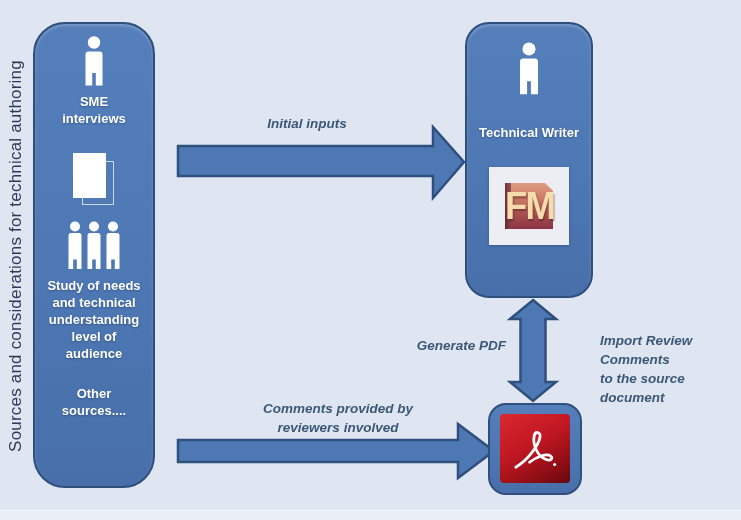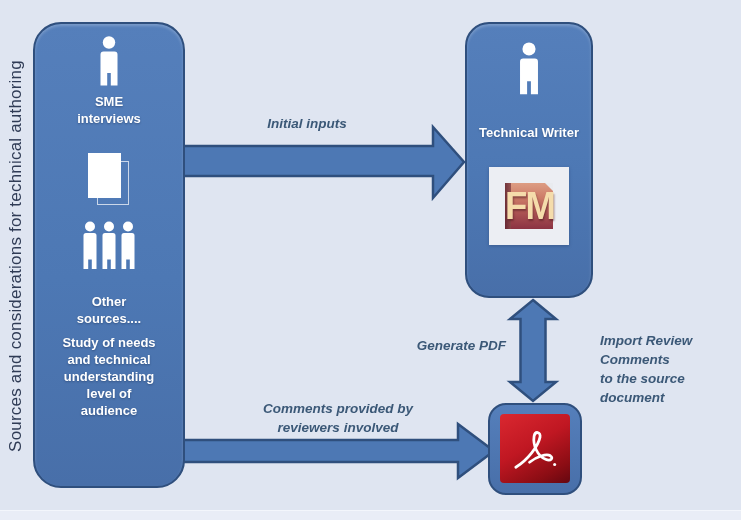--- a/index.html
+++ b/index.html
@@ -21,21 +21,21 @@
   }
 
   
   .box {
     position:absolute; background:linear-gradient(180deg,#557fbb 0%,#4d78b4 55%,#486fa9 100%);
     border:2.5px solid #2f4f7d; border-radius:28px;
     box-shadow:inset 0 2px 3px rgba(255,255,255,.22);
     display:flex; flex-direction:column; align-items:center;
     color:#fff; text-align:center;
   }
-  #sources-box { left:33px; top:22px; width:152px; height:466px; }
+  #sources-box { left:33px; top:22px; width:122px; height:466px;border-radius:32px; }
   #writer-box  { left:465px; top:22px; width:128px; height:276px; border-radius:24px; }
 
   .wlabel {
     font-size:13px; font-weight:bold; line-height:17px; color:#fff;
     white-space:pre-line; text-shadow:0 1px 2px rgba(25,45,80,.45);
   }
 
   
   .icon-person  { width:36px; height:50px; }
   .icon-person2 { width:38px; height:55px; }
@@ -130,28 +130,28 @@
     <div class="doc" style="margin-top:26px">
       <div class="back"></div>
       <div class="front"></div>
     </div>
 
     <svg class="icon-people" viewBox="0 0 56 49" style="margin-top:15px">
       <use href="#pp" x="0" y="0"></use>
       <use href="#pp" x="19" y="0"></use>
       <use href="#pp" x="38" y="0"></use>
     </svg>
-    <div class="wlabel" style="margin-top:23px">Other
-sources....</div>
-
     <div class="wlabel" style="margin-top:7px">Study of needs
 and technical
 understanding
 level of
 audience</div>
+
+    <div class="wlabel" style="margin-top:23px">Other
+sources....</div>
   </div>
 
   <div id="writer-box" class="box">
     <svg class="icon-person2" viewBox="0 0 36 50" style="margin-top:17px">
       <g fill="#fff">
         <circle cx="18" cy="6.5" r="6.2"></circle>
         <path d="M12.5 15.5 H23.5 Q26.5 15.5 26.5 18.5 V49.5 H19.8 V37 H16.2 V49.5 H9.5 V18.5 Q9.5 15.5 12.5 15.5 Z"></path>
       </g>
     </svg>
     <div class="wlabel" style="margin-top:28px">Technical Writer</div>

